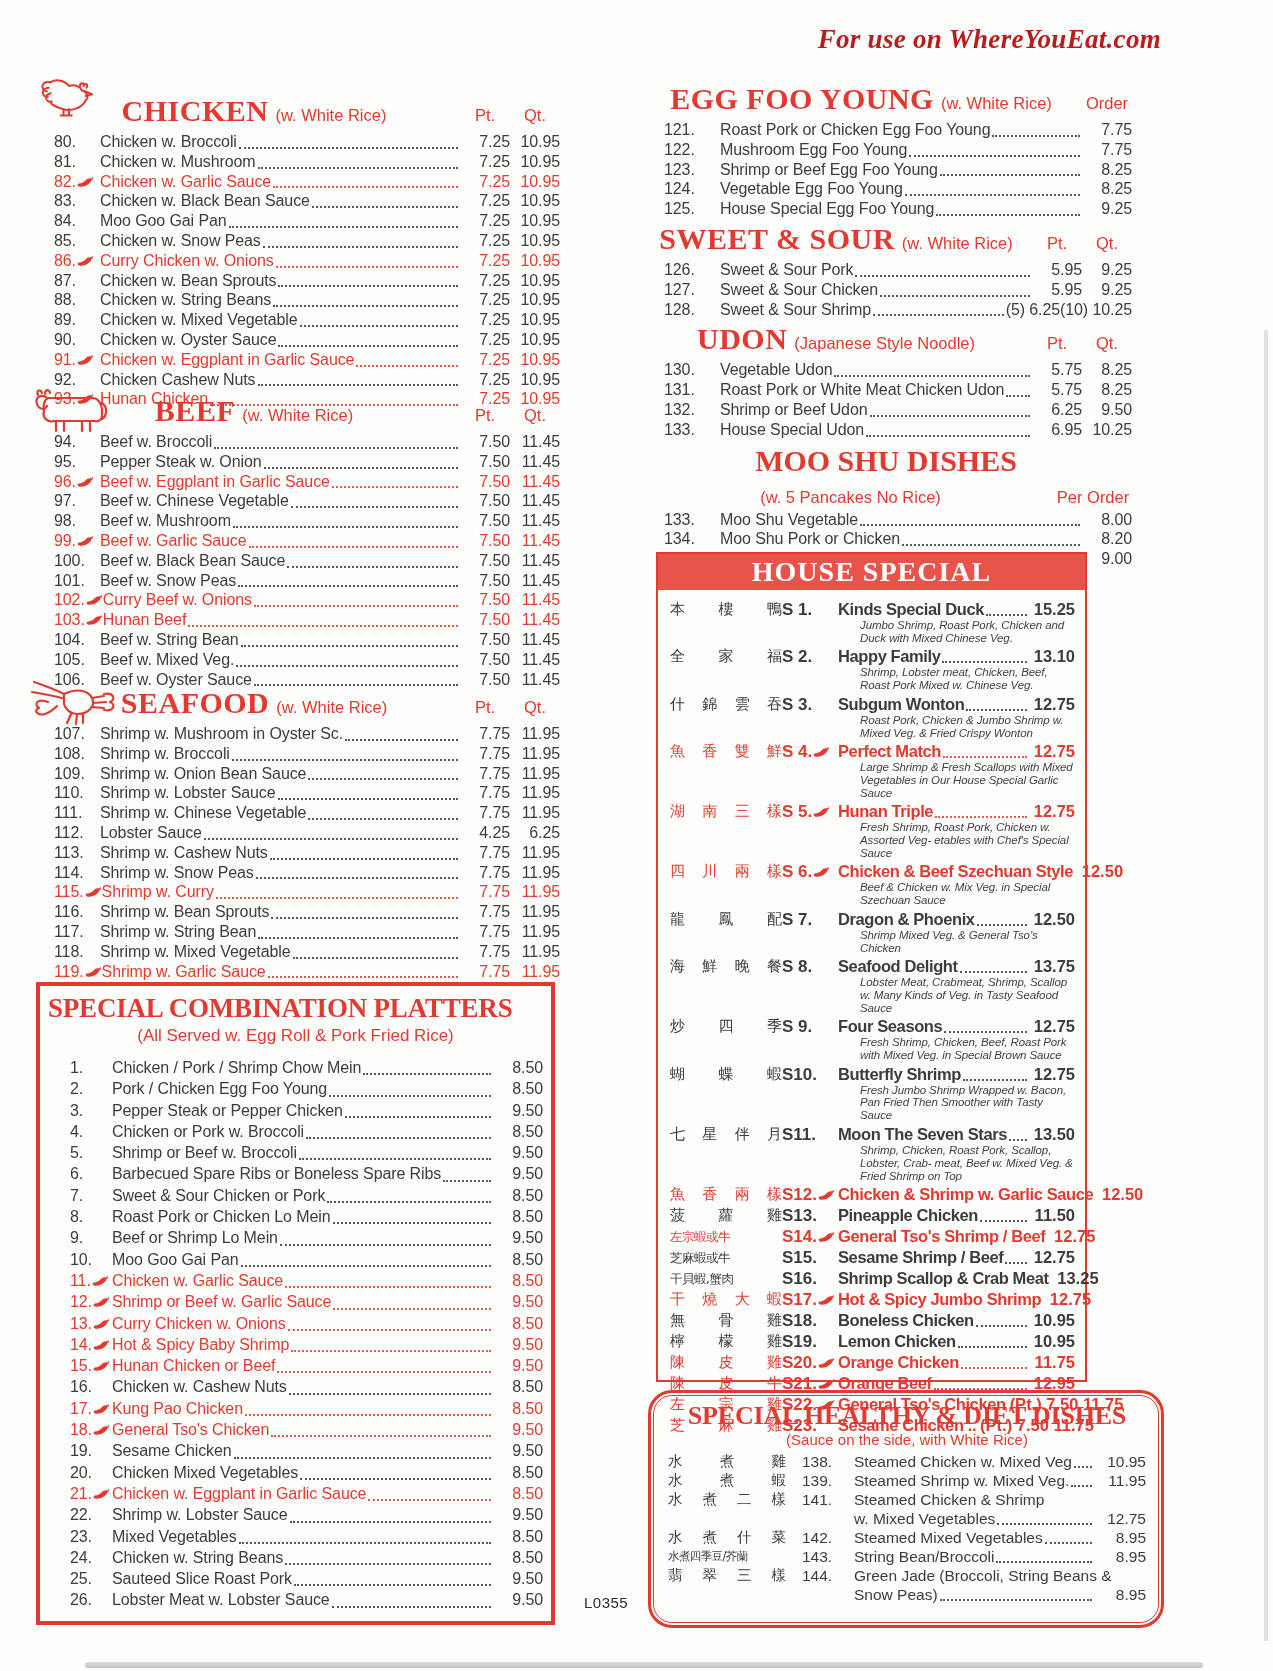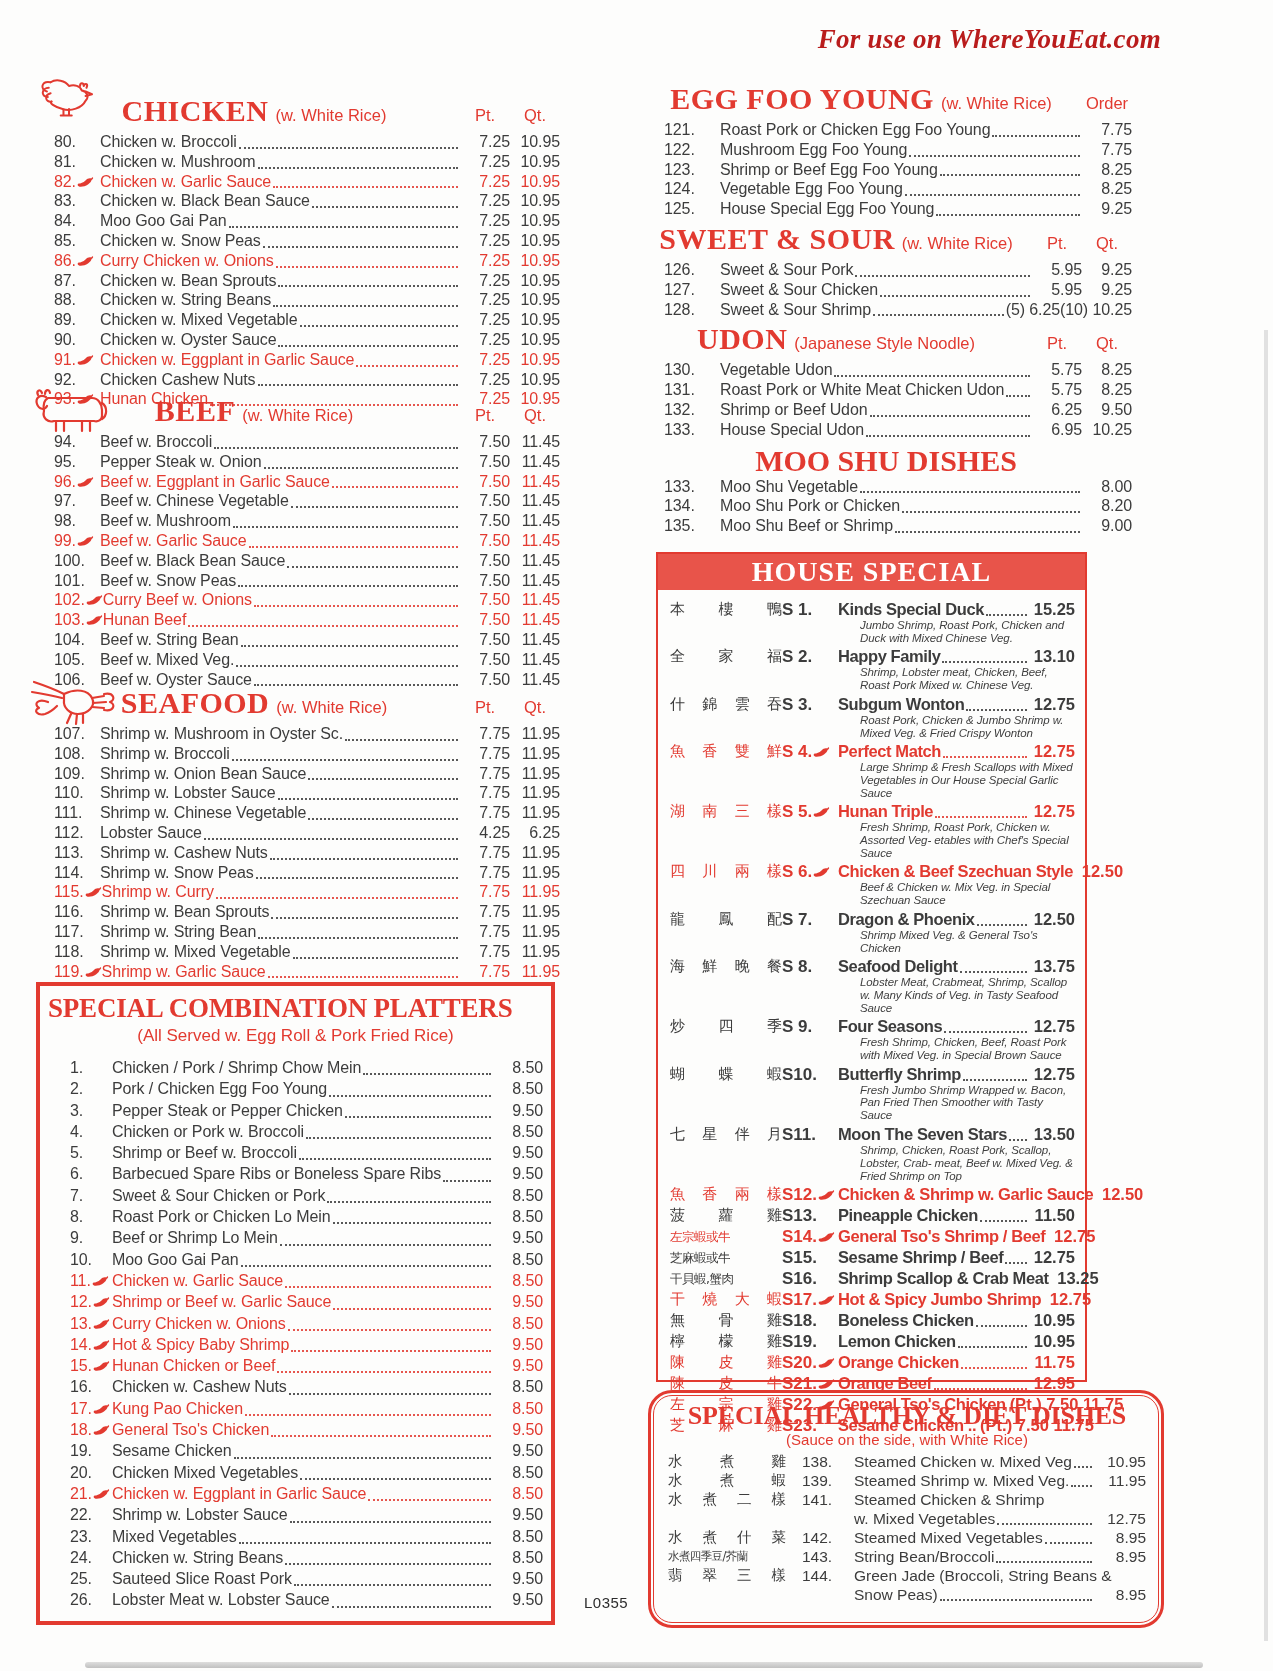--- a/index.html
+++ b/index.html
@@ -763,20 +763,26 @@
       <div class="row">
         <span class="num">133.</span>
         <span class="nm">House Special Udon</span>
         <span class="dots"></span>
         <span class="pr">6.95</span>
         <span class="pr">10.25</span>
       </div>
     </div>
     <div class="msec">
       <div class="stack-title">MOO SHU DISHES</div>
+      <div class="stack-subrow">
+        <span class="sp"></span>
+        <span class="sec-sub">(w. 5 Pancakes No Rice)</span>
+        <span class="sp"></span>
+        <span class="colh" style="min-width: 78px;">Per Order</span>
+      </div>
       <div class="row">
         <span class="num">133.</span>
         <span class="nm">Moo Shu Vegetable</span>
         <span class="dots"></span>
         <span class="pr">8.00</span>
       </div>
       <div class="row">
         <span class="num">134.</span>
         <span class="nm">Moo Shu Pork or Chicken</span>
         <span class="dots"></span>

